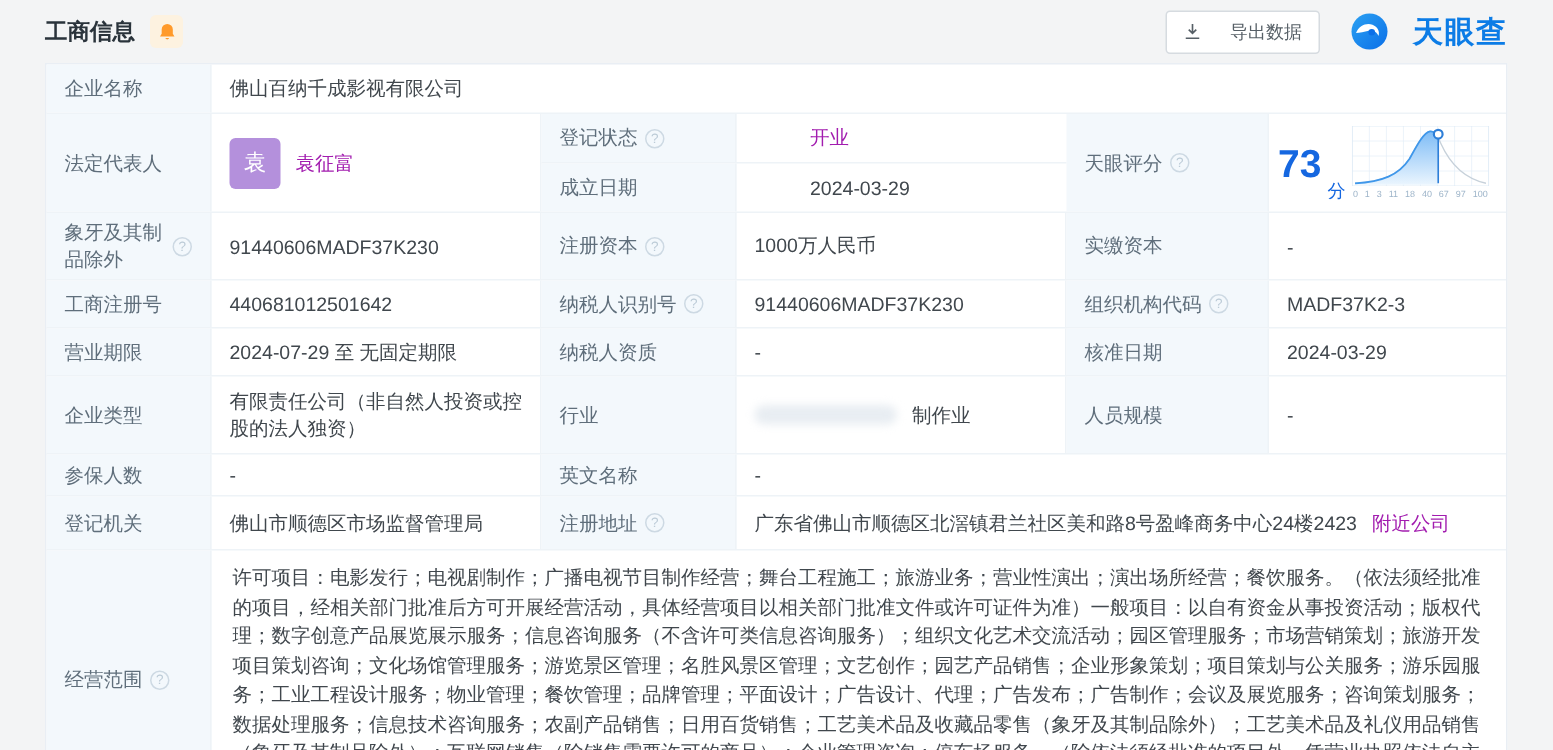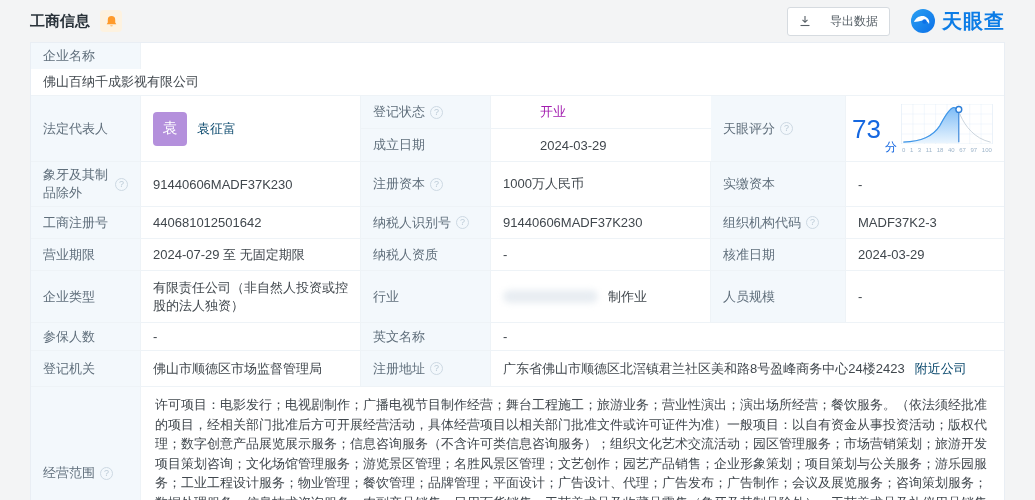--- a/index.html
+++ b/index.html
@@ -20,30 +20,30 @@
     margin-left:10px; width:22px; height:22px; background:#fdf2e0;
     border-radius:4px; display:flex; align-items:center; justify-content:center;
     cursor:pointer;
   }
   .header-spacer { flex:1; }
   .export-btn {
     display:flex; align-items:center; gap:19px; background:#fff;
     border:1px solid #d6dbe0; border-radius:3px; padding:5px 11px;
     font-size:12px; color:#565f66; cursor:pointer;
   }
-  .brand { display:flex; gap:6px; margin-left:20px; }
+  .brand { display:flex; gap:16px; margin-left:20px; }
   .brand-text { font-size:20px; font-weight:bold; color:#0c7ce6; letter-spacing:1px; }
 
   
   .info-table {
     position:absolute; left:30px; top:42px; width:975px;
     background:#fff; border:1px solid #e9eef4;
   }
   .row { display:flex; border-top:1px solid #eef3f7; }
-  .row:first-child { border-top:none;flex-direction:column; }
+  .row:first-child { border-top:none; }
   .lab {
     background:#f3f8fc; color:#5f6e7b; padding:4px 12px;
     display:flex; align-items:center; gap:5px; flex-shrink:0;
     border-right:1px solid #eef3f7;
   }
   .val {
     padding:4px 12px; display:flex; align-items:center;
     border-right:1px solid #eef3f7; flex-shrink:0;
   }
   .val:last-child, .lab:last-child { border-right:none; }
@@ -52,40 +52,40 @@
   .w-span-rest{width:865px} .w-span-right{width:515px}
   .h32{min-height:32px} .h36{min-height:36px} .h28{min-height:28px} .h52{min-height:52px}
 
   .q {
     display:inline-block; width:13px; height:13px; border:1px solid #cdd9e3;
     border-radius:50%; color:#bccbd7; font-size:9px; line-height:11px;
     text-align:center; flex-shrink:0; cursor:pointer;
   }
   .q::after { content:"?"; }
 
-  .link { color:#0c4a6e; cursor:pointer; text-decoration:none; }
+  .link { color:#a21caf; cursor:pointer; text-decoration:none; }
   .status-open { color:#a21caf; }
 
   
   .rep-row { min-height:66px; }
   .avatar {
     width:34px; height:34px; background:#b490dc; border-radius:4px;
     color:#fff; font-size:15px; display:flex; align-items:center;
     justify-content:center; margin-right:10px; cursor:pointer; flex-shrink:0;
   }
   .subgrid { width:350px; display:flex; flex-direction:column; flex-shrink:0; }
   .subrow { display:flex; flex:1;gap:37px; }
   .subrow + .subrow { border-top:1px solid #eef3f7; }
   .subrow .lab { width:130px; }
   .subrow .val { width:220px; }
 
   .score-group { width:295px; display:flex; }
   .score-group .lab { width:135px; }
   .score-val { width:160px; display:flex; align-items:center; padding:2px 6px; gap:4px; }
-  .score-num { font-size:26px; font-weight:normal; color:#1567e0; line-height:1; }
+  .score-num { font-size:26px; font-weight:bold; color:#1567e0; line-height:1; }
   .score-unit { font-size:12px; color:#1567e0; align-self:flex-end; margin-bottom:3px; }
   .score-chart { width:92px; }
   .score-ticks {
     display:flex; justify-content:space-between; font-size:6px;
     color:#9db4c9; padding:0 1px; line-height:6px;
   }
 
   
   .blur-patch {
     width:95px; height:13px; background:#e8edf2; border-radius:7px;

